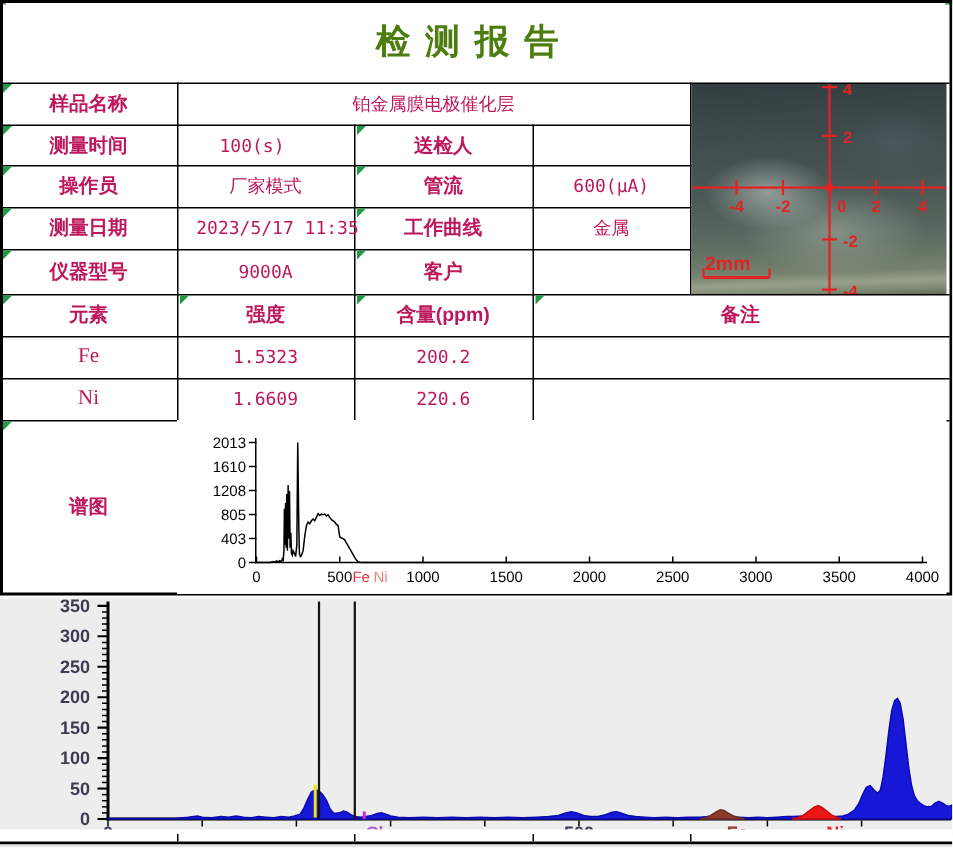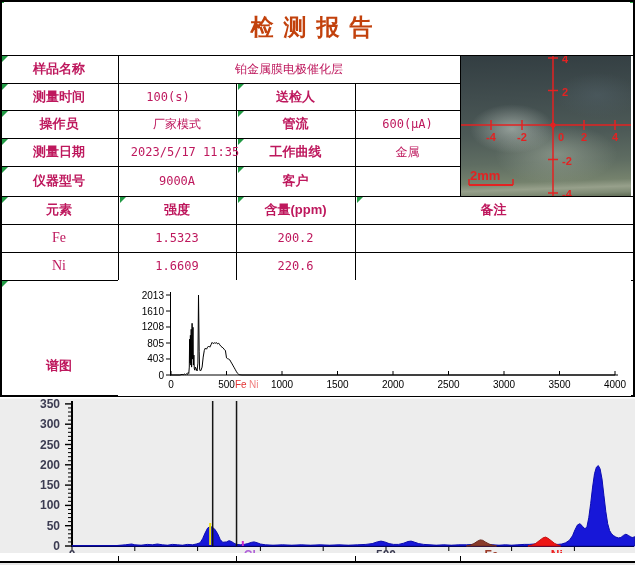--- a/index.html
+++ b/index.html
@@ -4,21 +4,21 @@
 <style>
   html,body{margin:0;padding:0;background:#fff;}
   .stage{position:relative;width:635px;height:565px;background:#fff;overflow:hidden;
          font-family:"Liberation Sans",sans-serif;}
   
   .gseg{position:absolute;left:345px;top:0;width:128px;height:2px;background:#27a643;}
   .gsq{position:absolute;background:#27a643;}
   .gtri{position:absolute;width:0;height:0;border-top:6px solid #219a44;border-right:6px solid transparent;}
   
   .title{position:absolute;left:2px;top:2px;width:629px;height:50px;display:flex;align-items:center;justify-content:center;
-         font-size:23px;font-weight:bold;letter-spacing:10px;color:#c2410c;}
+         font-size:23px;font-weight:bold;letter-spacing:10px;color:#4d7c0f;}
   
   .frame{position:absolute;left:0;top:0;width:631px;height:393px;border:2px solid #000;}
   .hl,.vl{position:absolute;background:#000;}
   .hl{height:1px;} .vl{width:1px;}
   
   .cell{position:absolute;display:flex;align-items:center;justify-content:center;
         font-weight:bold;font-size:13px;color:#be185d;white-space:nowrap;overflow:hidden;}
   .val{font-weight:normal;font-size:12px;font-family:"DejaVu Sans Mono",monospace;}
   .elem{font-weight:normal;font-size:14px;font-family:"Liberation Serif",serif;}
   
@@ -98,21 +98,21 @@
   <div class="cell elem" style="left:0;top:224px;width:118px;height:28px;">Fe</div>
   <div class="cell val" style="left:118px;top:224px;width:118px;height:28px;">1.5323</div>
   <div class="cell val" style="left:236px;top:224px;width:119px;height:28px;">200.2</div>
   <div class="cell val" style="left:355px;top:224px;width:277px;height:28px;"></div>
 
   <div class="cell elem" style="left:0;top:252px;width:118px;height:28px;">Ni</div>
   <div class="cell val" style="left:118px;top:252px;width:118px;height:28px;">1.6609</div>
   <div class="cell val" style="left:236px;top:252px;width:119px;height:28px;">220.6</div>
   <div class="cell val" style="left:355px;top:252px;width:277px;height:28px;"></div>
 
-  <div class="cell" style="left:0;top:280px;width:118px;height:116px;margin-top:28px;">谱图</div>
+  <div class="cell" style="left:0;top:280px;width:118px;height:116px;">谱图</div>
   <svg id="smallChart" width="513" height="116" viewBox="0 0 513 116">
       <line x1="52.5" y1="12" x2="52.5" y2="95.5" stroke="#000" stroke-width="1"></line>
       <line x1="52" y1="95" x2="500" y2="95" stroke="#000" stroke-width="1"></line>
       <line x1="48" y1="95" x2="53" y2="95" stroke="#000"></line>
       <text x="46" y="98.5" text-anchor="end" font-size="10" fill="#000">0</text>
       <line x1="48" y1="78.98410332836562" x2="53" y2="78.98410332836562" stroke="#000"></line>
       <text x="46" y="82.48410332836562" text-anchor="end" font-size="10" fill="#000">403</text>
       <line x1="48" y1="63.00794833581719" x2="53" y2="63.00794833581719" stroke="#000"></line>
       <text x="46" y="66.50794833581719" text-anchor="end" font-size="10" fill="#000">805</text>
       <line x1="48" y1="46.99205166418281" x2="53" y2="46.99205166418281" stroke="#000"></line>

